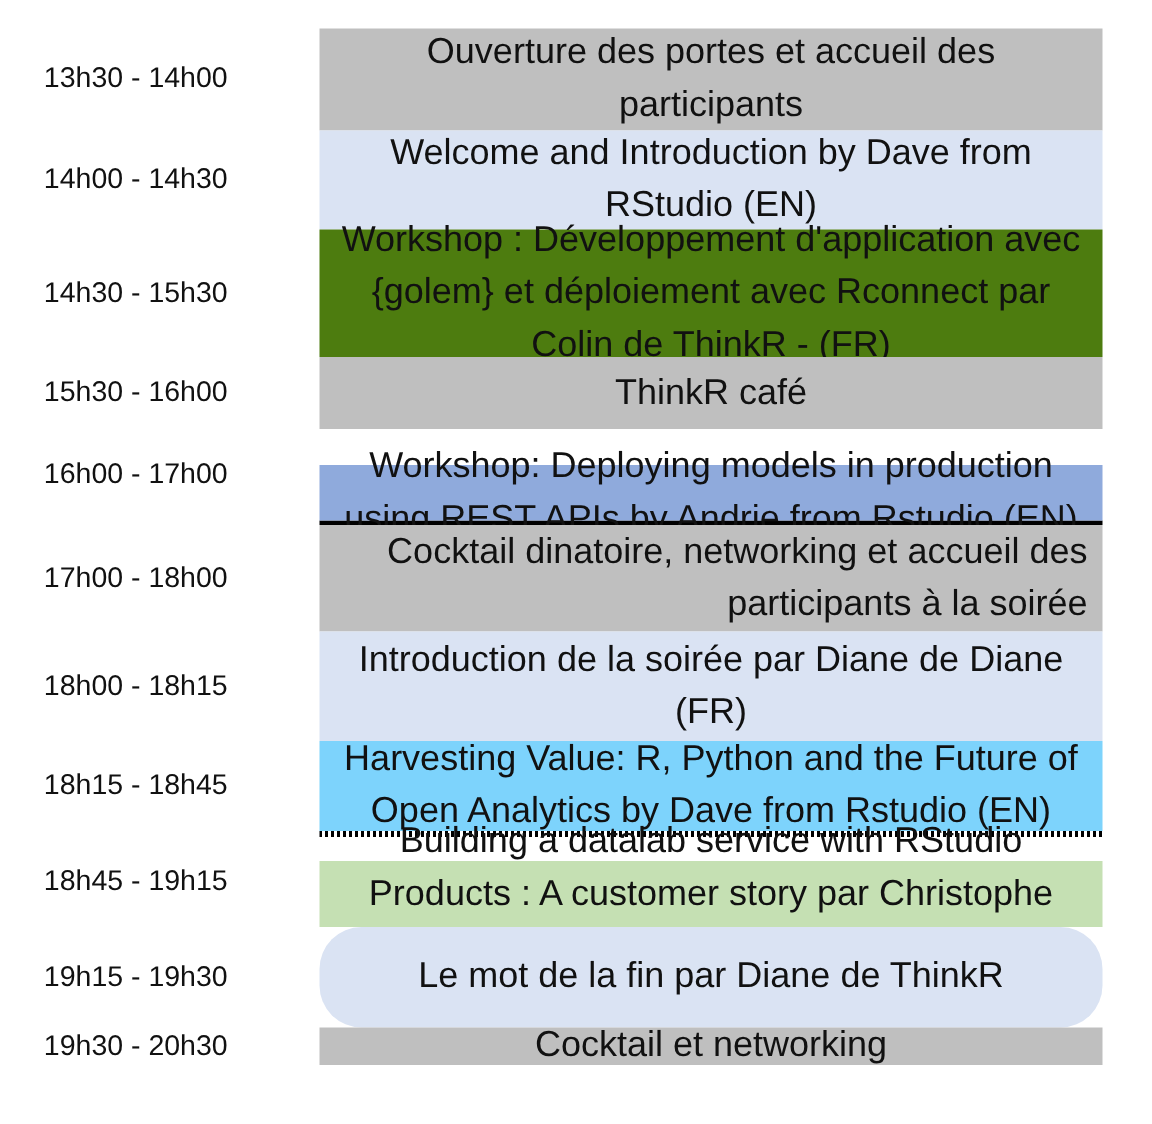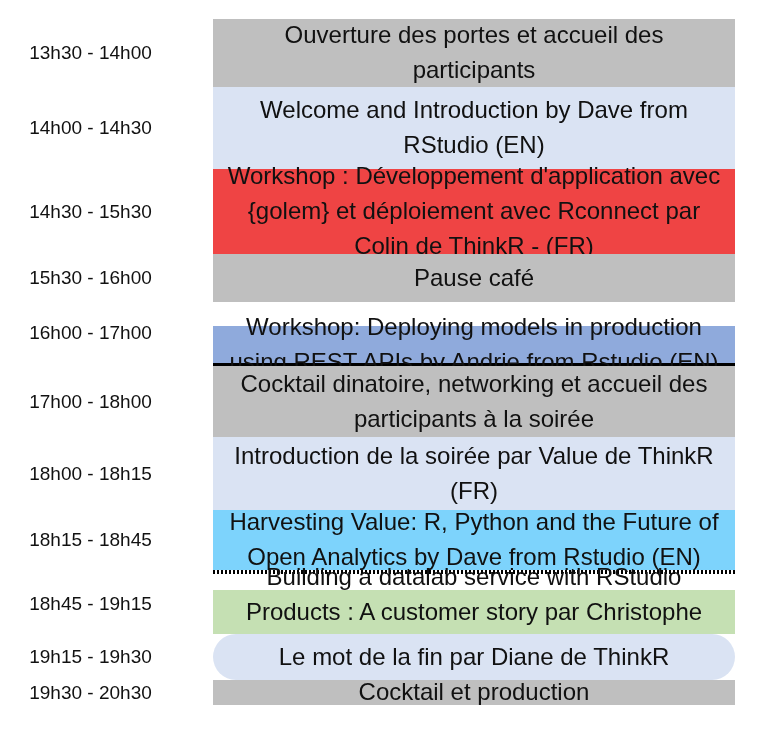--- a/index.html
+++ b/index.html
@@ -61,68 +61,68 @@
 <body>
 
 <div class="canvas">
   <div class="agenda">
 
     <div class="row" style="height:68px">
       <div class="time-cell">13h30 - 14h00</div>
       <div class="event-cell" style="background: rgb(191, 191, 191);">Ouverture des portes et accueil des participants</div>
     </div>
 
-    <div class="row" style="height:82px">
+    <div class="row" style="height:66px">
       <div class="time-cell">14h00 - 14h30</div>
       <div class="event-cell" style="background: rgb(218, 227, 243);">Welcome and Introduction by Dave from RStudio (EN)</div>
     </div>
 
     <div class="row" style="height:85px">
       <div class="time-cell">14h30 - 15h30</div>
-      <div class="event-cell" style="background: #ef4444;">Workshop : Développement d'application avec {golem} et déploiement avec Rconnect par Colin de ThinkR - (FR)</div>
+      <div class="event-cell" style="background: #4d7c0f;">Workshop : Développement d'application avec {golem} et déploiement avec Rconnect par Colin de ThinkR - (FR)</div>
     </div>
 
     <div class="row" style="height:48px">
       <div class="time-cell">15h30 - 16h00</div>
-      <div class="event-cell" style="background: rgb(191, 191, 191);">Pause café</div>
+      <div class="event-cell" style="background: rgb(191, 191, 191);">ThinkR café</div>
     </div>
 
     <div class="row" style="height:61px">
       <div class="time-cell">16h00 - 17h00</div>
       <div class="event-cell" style="background: rgb(143, 170, 220); margin-top: 24px;">Workshop:  Deploying models in production using REST APIs by Andrie from Rstudio (EN)</div>
     </div>
 
     <div class="divider-solid"></div>
 
     <div class="row" style="height:71px">
       <div class="time-cell">17h00 - 18h00</div>
-      <div class="event-cell" style="background: rgb(191, 191, 191);">Cocktail dinatoire, networking et accueil des participants à la soirée</div>
+      <div class="event-cell" style="background: rgb(191, 191, 191); text-align: right;">Cocktail dinatoire, networking et accueil des participants à la soirée</div>
     </div>
 
     <div class="row" style="height:73px">
       <div class="time-cell">18h00 - 18h15</div>
-      <div class="event-cell" style="background: rgb(218, 227, 243);">Introduction de la soirée par Value de ThinkR (FR)</div>
+      <div class="event-cell" style="background: rgb(218, 227, 243);">Introduction de la soirée par Diane de Diane (FR)</div>
     </div>
 
     <div class="row" style="height:60px">
       <div class="time-cell">18h15 - 18h45</div>
       <div class="event-cell" style="background: #7dd3fc;">Harvesting Value: R, Python and the Future of Open Analytics by Dave from Rstudio (EN)</div>
     </div>
 
     <div class="divider-dotted"></div>
 
     <div class="row" style="height:60px">
       <div class="time-cell">18h45 - 19h15</div>
       <div class="event-cell" style="background: rgb(197, 224, 179); margin-top: 16px;">Building a datalab service with RStudio Products : A customer story par Christophe Dervieux de RTE (FR)</div>
     </div>
 
-    <div class="row" style="height:46px">
+    <div class="row" style="height:67px">
       <div class="time-cell">19h15 - 19h30</div>
       <div class="event-cell" style="background: rgb(218, 227, 243); border-radius: 28px;">Le mot de la fin par Diane de ThinkR</div>
     </div>
 
     <div class="row" style="height:25px">
       <div class="time-cell">19h30 - 20h30</div>
-      <div class="event-cell" style="background: rgb(191, 191, 191);">Cocktail et production</div>
+      <div class="event-cell" style="background: rgb(191, 191, 191);">Cocktail et networking</div>
     </div>
 
   </div>
 </div>
 
 </body></html>

